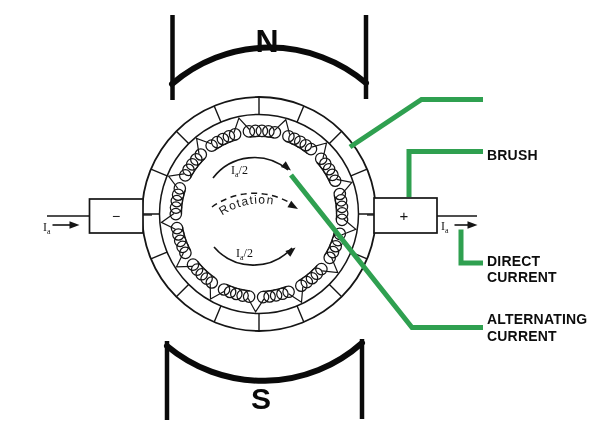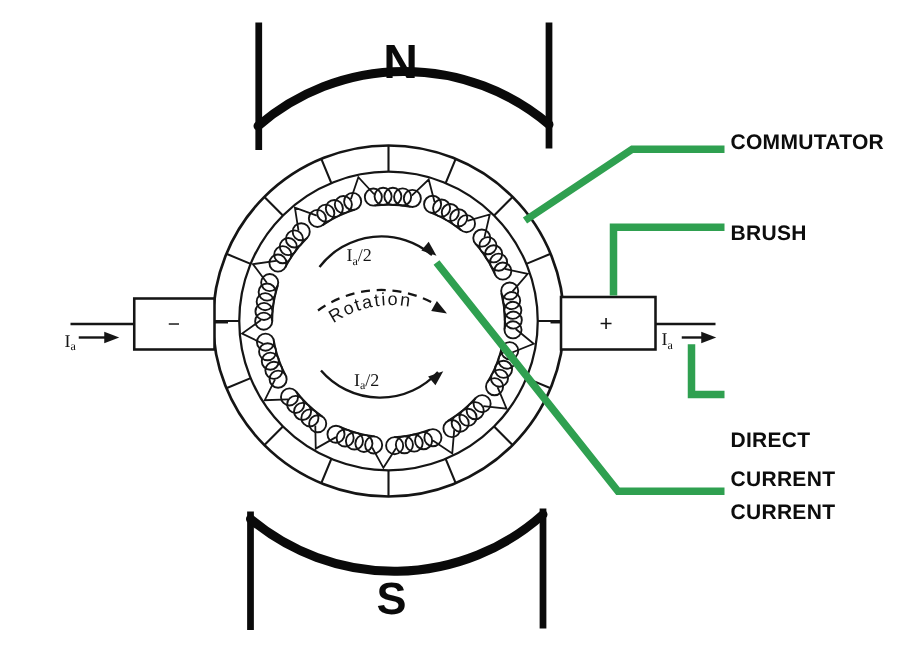--- a/index.html
+++ b/index.html
@@ -3,21 +3,21 @@
 <meta charset="utf-8">
 <style>
   html,body{margin:0;padding:0;background:#fff;}
   #stage{position:relative;width:600px;height:432px;background:#ffffff;overflow:hidden;
          font-family:"Liberation Sans",sans-serif;}
   #diagram-svg{position:absolute;left:0;top:0;}
   .callout{position:absolute;left:487px;color:#0d0d0d;font-weight:bold;font-size:14px;
            letter-spacing:0.2px;white-space:nowrap;}
   .callout .ln{display:block;}
   .lh19 .ln{line-height:19px;}
-  .lh16 .ln{line-height:16px;margin-top:32px;}
+  .lh16 .ln{line-height:16px;}
   .lh17 .ln{line-height:17px;}
   .svgtxt{font-family:"Liberation Serif",serif;font-size:12px;fill:#151515;}
   .sub{font-size:8px;}
   .pole-label{font-family:"Liberation Sans",sans-serif;font-weight:bold;fill:#0a0a0a;}
   .sign{font-family:"Liberation Sans",sans-serif;fill:#151515;}
   .rot-txt{font-family:"Liberation Sans",sans-serif;font-size:12px;letter-spacing:1.2px;fill:#151515;}
 </style>
 </head>
 <body>
 
@@ -154,26 +154,26 @@
 
   <g fill="none" stroke-width="5">
     <path d="M350,147 L421.5,99.5 L483,99.5" stroke="#2fa050"></path>
     <path d="M483,151.5 L409,151.5 L409,197" stroke="#2fa050"></path>
     <path d="M461,229.5 L461,263 L483,263" stroke="#2fa050"></path>
     <path d="M291,175 L412,327.5 L483,327.5" stroke="#2fa050"></path>
   </g>
 </svg>
 
 <div class="callout lh19" style="top:85px">
-  <span class="ln">COMMUTATOR</span>
 </div>
 <div class="callout lh17" style="top:147px">
   <span class="ln">BRUSH</span>
 </div>
 <div class="callout lh16" style="top:253px">
   <span class="ln">DIRECT</span>
   <span class="ln">CURRENT</span>
 </div>
 <div class="callout lh17" style="top:311px">
+  <span class="ln">ALTERNATING</span>
   <span class="ln">CURRENT</span>
 </div>
 
 </div>
 
 </body></html>

